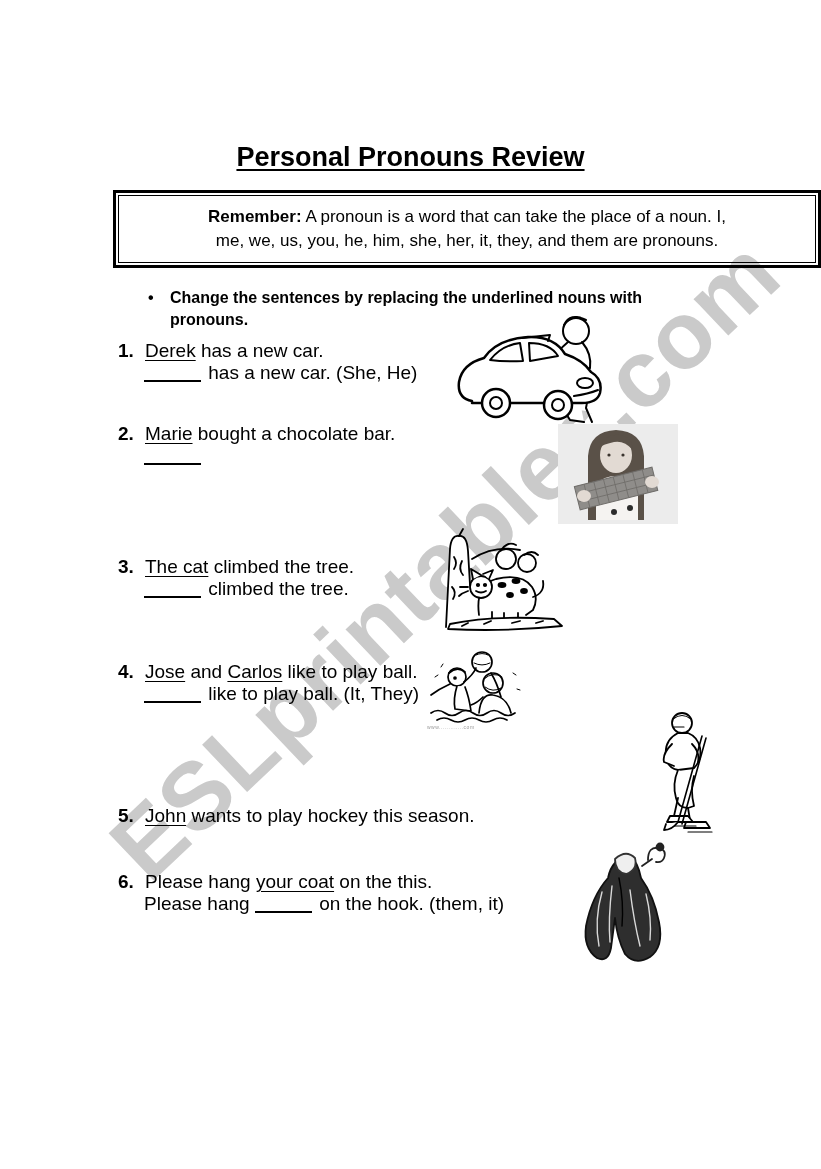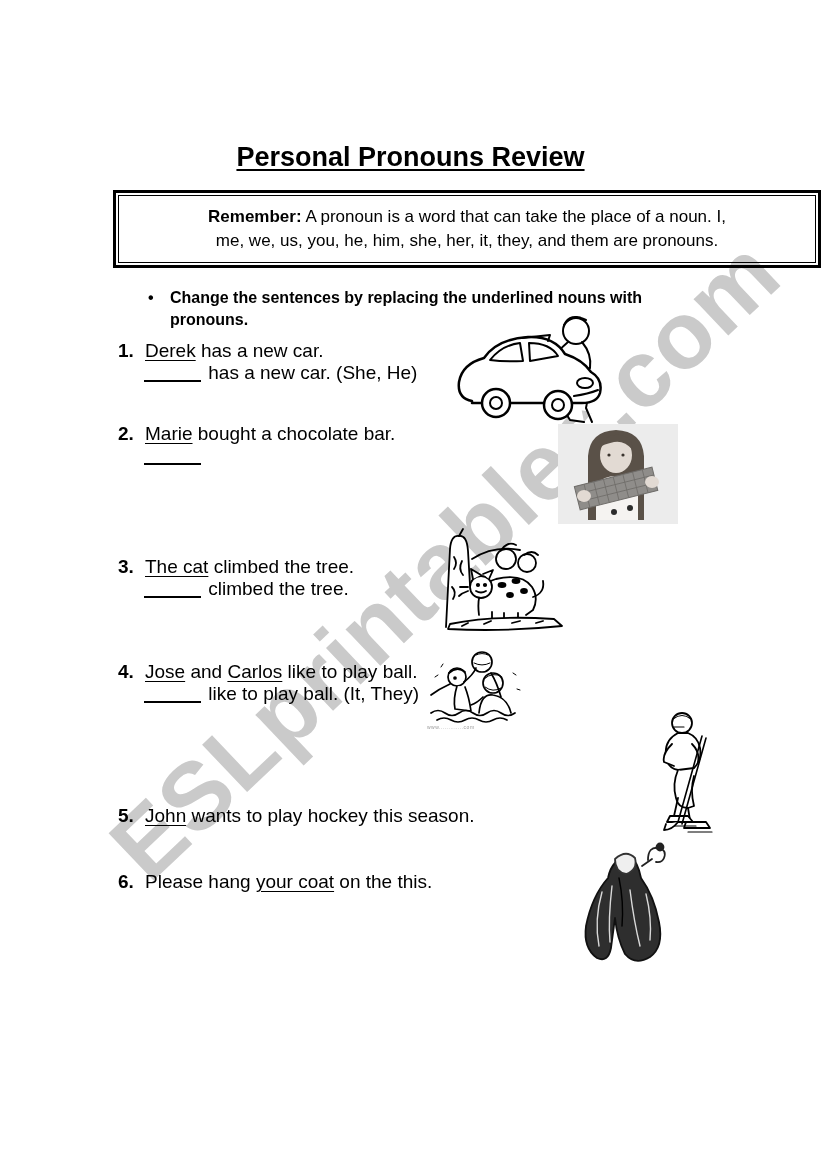--- a/index.html
+++ b/index.html
@@ -153,20 +153,21 @@
         </div>
         <div class="item item-4">
           <div class="sentence-line"><span class="num">4.</span><span class="u">Jose</span><span> and </span><span class="u">Carlos</span><span> like to play ball.</span></div>
           <div class="answer-line"><span class="blank"></span><span> like to play ball. (It, They)</span></div>
         </div>
         <div class="item item-5">
           <div class="sentence-line"><span class="num">5.</span><span class="u">John</span><span> wants to play hockey this season.</span></div>
         </div>
         <div class="item item-6">
           <div class="sentence-line"><span class="num">6.</span><span>Please hang </span><span class="u">your coat</span><span> on the this.</span></div>
+          <div class="answer-line"><span>Please hang </span><span class="blank"></span><span> on the hook. (them, it)</span></div>
         </div>
       </div>
 
     <div class="clip img-car">
       <svg viewBox="0 0 165 120" fill="none" stroke="#000" stroke-width="2" stroke-linecap="round" stroke-linejoin="round">
 
         <circle cx="124" cy="23" r="13" fill="#fff"></circle>
         <path d="M112,17 Q118,4 134,12 M115,13 Q124,6 131,11"></path>
         <path d="M116,34 Q104,44 98,56 L110,64 Q100,82 108,96 L118,112 L132,114" fill="#fff"></path>
         <path d="M130,34 Q140,46 138,60 L126,66 Q138,84 134,100 L140,114" fill="#fff"></path>

